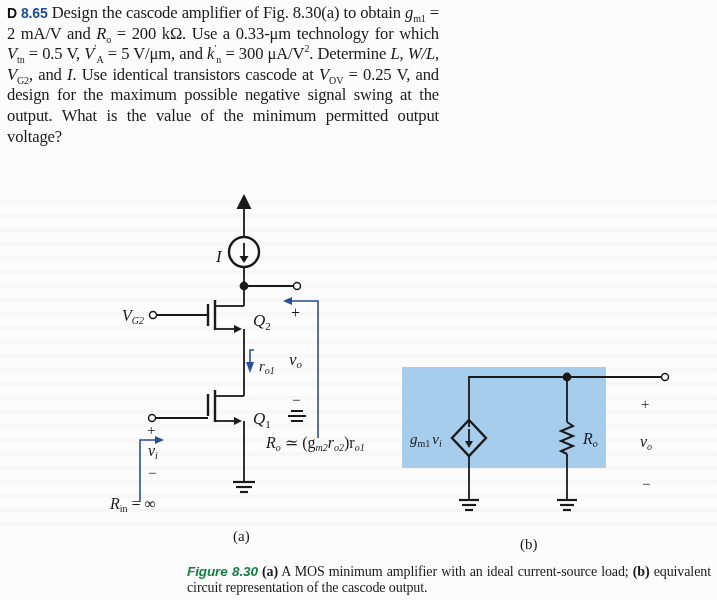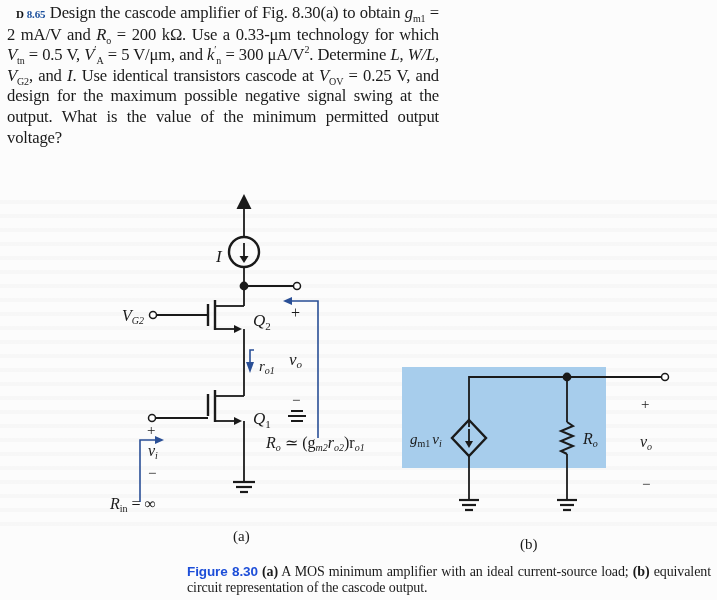--- a/index.html
+++ b/index.html
@@ -13,33 +13,33 @@
     position:absolute; left:0; top:190px; width:717px; height:340px;
     background:
       repeating-linear-gradient(180deg, rgba(0,0,0,0) 0px, rgba(0,0,0,0) 10px, rgba(0,0,0,0.018) 10px, rgba(0,0,0,0.018) 14px);
     pointer-events:none;
   }
   .problem {
     position:absolute; left:7px; top:3px; width:432px;
     font-size:16.6px; line-height:20.6px; text-align:justify;
     letter-spacing:-0.15px;
   }
-  .problem .pnum { font-family:Liberation Serif, serif; font-weight:bold; font-size:11px;margin-left:9px; }
+  .problem .pnum { font-family:Liberation Sans, sans-serif; font-weight:bold; font-size:14px; }
   .problem .pnum .d { color:#111; }
   .problem .pnum .n { color:#1b4f9c; }
   .problem i { font-style:italic; }
   .problem sub { font-size:10px; line-height:0; }
   .problem sup { font-size:10px; line-height:0; }
   svg { position:absolute; left:0; top:0; }
   .svgtext { font-family:"Liberation Serif", "DejaVu Serif", serif; fill:#1a1a1a; }
   .caption {
     position:absolute; left:187px; top:564px; width:524px;
     font-size:14px; line-height:16px; text-align:justify; letter-spacing:-0.1px;
   }
-  .caption .flabel { font-family:"Liberation Sans", "DejaVu Sans", sans-serif; font-weight:bold; color:#1d4ed8; font-size:13.5px; }
+  .caption .flabel { font-family:"Liberation Sans", "DejaVu Sans", sans-serif; font-weight:bold; color:#15803d; font-size:13.5px;font-style:italic; }
   .caption b { font-weight:bold; }
 </style>
 </head>
 <body>
 
 <div class="bleed"></div>
 
 <div class="problem">
   <span class="pnum"><span class="d">D</span> <span class="n">8.65</span></span>
   <span>Design the cascode amplifier of Fig. 8.30(a) to obtain</span>

